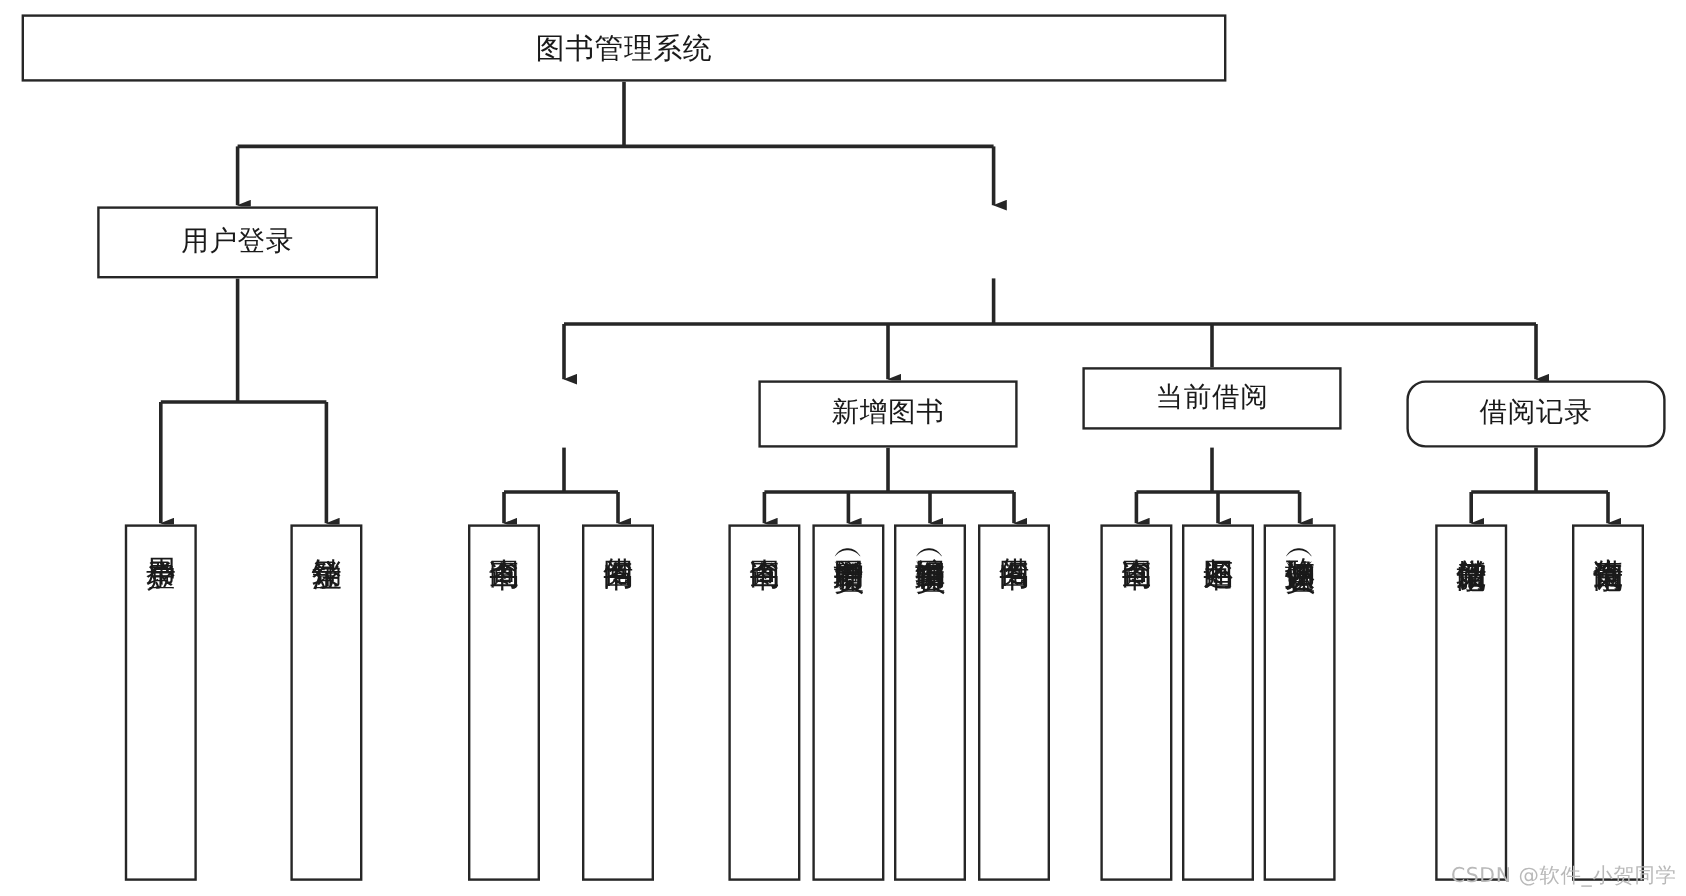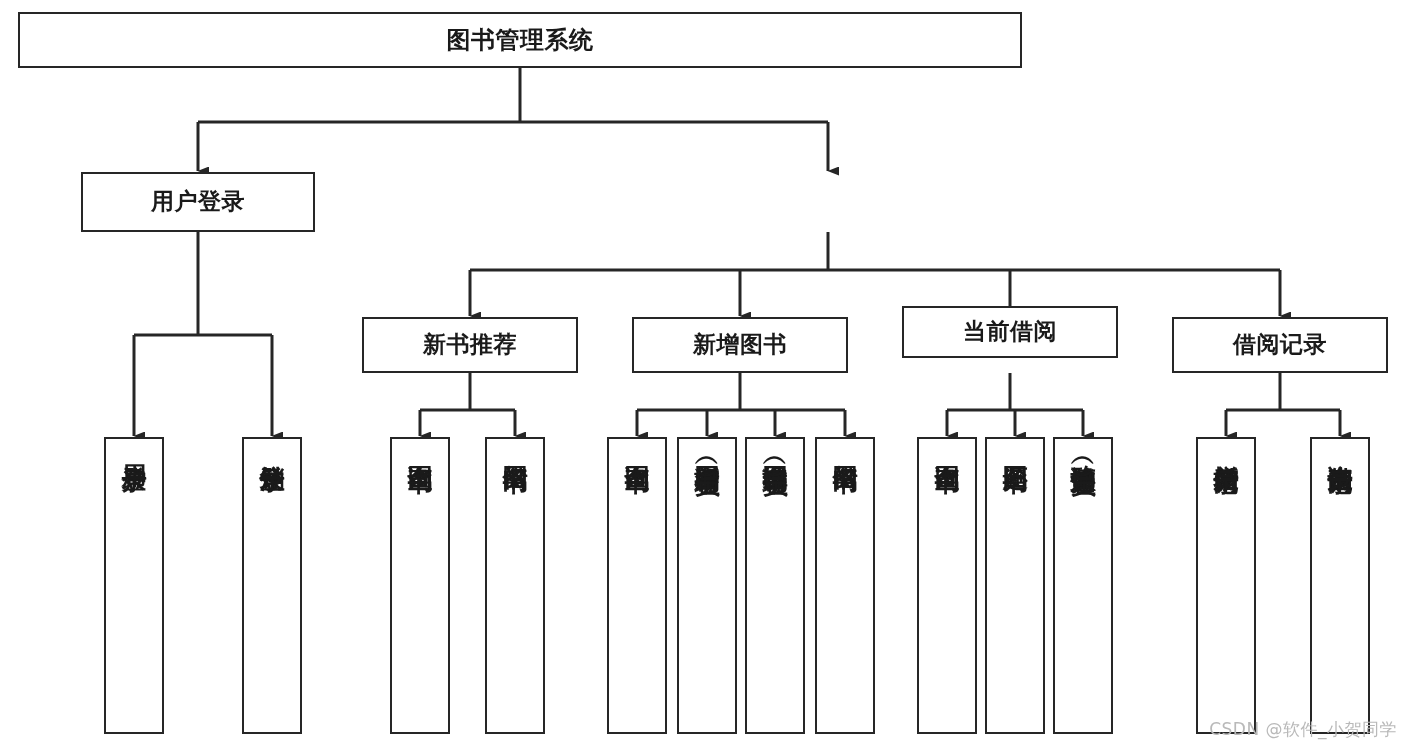--- a/index.html
+++ b/index.html
@@ -33,21 +33,20 @@
     display: flex;
     align-items: center;
     justify-content: center;
     color: #1a1a1a;
   }
   .node .node-label {
     display: block;
     text-align: left;
     line-height: 1.12;
     letter-spacing: 0.5px;
-    font-weight: bold;
   }
   .node.horizontal .node-label {
     font-size: 23px;
     writing-mode: horizontal-tb;
   }
   .node.root .node-label {
     font-size: 24px;
   }
   .node.vertical {
     align-items: flex-start;
@@ -123,30 +122,27 @@
   </svg>
 
   <div class="node root horizontal" style="left: 18px; top: 12px; width: 1004px; height: 56px;">
     <span class="node-label">图书管理系统</span>
   </div>
 
   <div class="node horizontal" style="left: 81px; top: 172px; width: 234px; height: 60px;">
     <span class="node-label">用户登录</span>
   </div>
 
-  <div class="node horizontal" style="left: 362px; top: 317px; width: 216px; height: 56px;">
-    <span class="node-label">新书推荐</span>
-  </div>
   <div class="node horizontal" style="left: 632px; top: 317px; width: 216px; height: 56px;">
     <span class="node-label">新增图书</span>
   </div>
   <div class="node horizontal" style="left: 902px; top: 306px; width: 216px; height: 52px;">
     <span class="node-label">当前借阅</span>
   </div>
-  <div class="node horizontal" style="left: 1172px; top: 317px; width: 216px; height: 56px;">
+  <div class="node horizontal" style="left: 1172px; top: 317px; width: 216px; height: 56px; border-radius: 16px;">
     <span class="node-label">借阅记录</span>
   </div>
 
   <div class="node vertical" style="left: 104px; top: 437px; width: 60px; height: 297px;">
     <span class="node-label">用户登录</span>
   </div>
   <div class="node vertical" style="left: 242px; top: 437px; width: 60px; height: 297px;">
     <span class="node-label">注销登录</span>
   </div>
   <div class="node vertical" style="left: 390px; top: 437px; width: 60px; height: 297px;">

